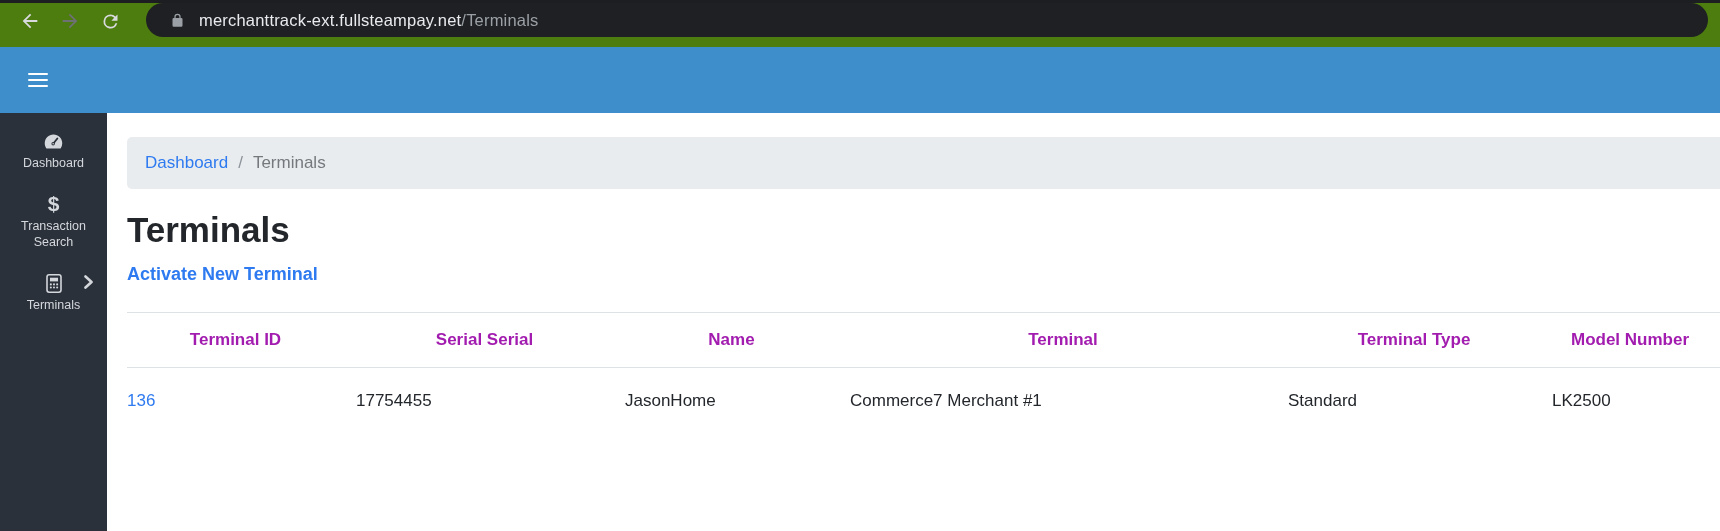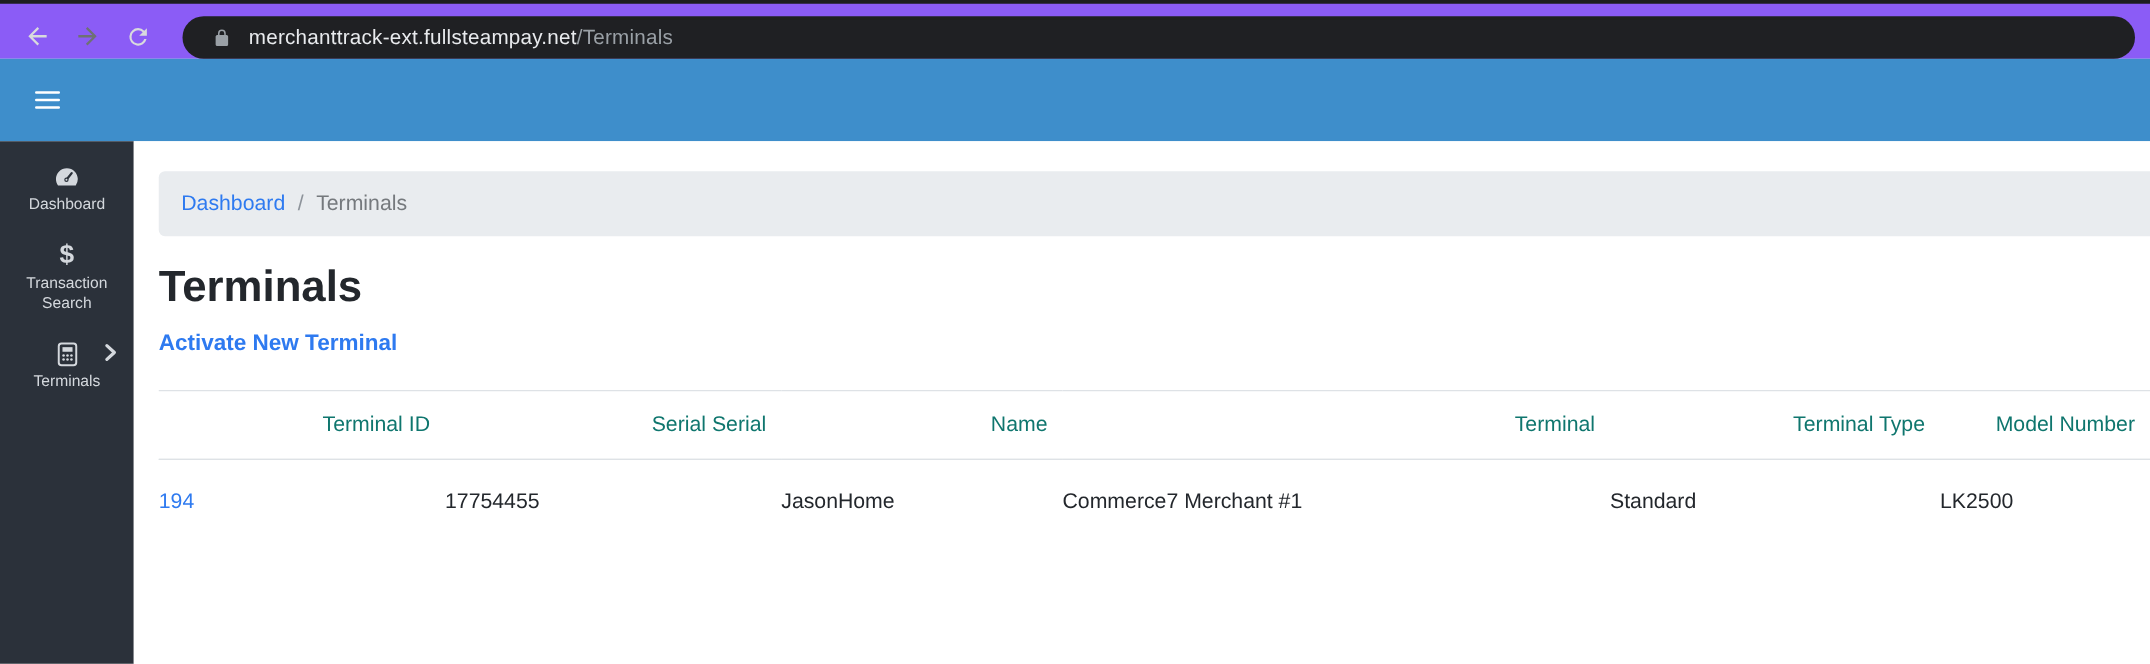--- a/index.html
+++ b/index.html
@@ -1,21 +1,21 @@
 <!DOCTYPE html>
 <html><head>
 <meta charset="utf-8">
 <style>
   * { margin:0; padding:0; box-sizing:border-box; }
   html,body { width:1720px; height:531px; overflow:hidden; }
   body { font-family:"Liberation Sans", sans-serif; background:#fff; }
 
   
-  .chrome { height:47px; background:#8b5cf6; border-top:3px solid #1d1e21;
-            display:flex; align-items:flex-end; padding:0 8px 0 12px; }
+  .chrome { height:47px; background:#4d7c0f; border-top:3px solid #1d1e21;
+            display:flex; align-items:flex-start; padding:0 8px 0 12px; }
   .nav-btn { width:36px; height:36px; border-radius:50%; display:flex;
              align-items:center; justify-content:center; flex:0 0 auto; margin-right:4px;
              background:transparent; border:none; cursor:pointer; }
   .nav-btn svg { display:block; }
   .omnibox { flex:1; height:34px; margin-left:14px; margin-right:4px;
              background:#1f2023; border-radius:17px; display:flex;
              align-items:center; padding:0 16px; min-width:0; }
   .omnibox .lock { margin:0 14px 0 8px; flex:0 0 auto; display:flex; }
   .url { font-size:16.5px; color:#e8eaed; white-space:nowrap; letter-spacing:.2px; }
   .url .path { color:#9aa0a6; }
@@ -50,21 +50,21 @@
   .breadcrumb .sep { color:#8d939a; margin:0 10px; }
   .breadcrumb .current { color:#75797d; }
 
   
   .page-title { margin:21px 0 0 20px; font-size:35px; font-weight:600; color:#23272c; }
   .action-link { display:inline-block; margin:14px 0 0 20px; font-size:18px;
                  color:#2e7af0; text-decoration:none; cursor:pointer;font-weight:bold; }
 
   
   table { border-collapse:collapse; table-layout:fixed; width:1593px; margin:27px 0 0 20px; }
-  th { text-align:right; font-size:17px; font-weight:400; color:#0f766e;
+  th { text-align:center; font-size:17px; font-weight:700; color:#a21caf;
        border-top:1px solid #dee2e6; border-bottom:1px solid #dee2e6;
        padding:17px 12px 17px 0; }
   td { text-align:left; font-size:17px; font-weight:400; color:#23272c;
        padding:23px 12px 18px 0; }
   td a { color:#2e7af0; text-decoration:none; cursor:pointer; }
   .c1{width:229px}.c2{width:269px}.c3{width:225px}.c4{width:438px}.c5{width:264px}.c6{width:auto}
 </style>
 </head>
 <body>
 
@@ -175,21 +175,21 @@
           <th>Terminal ID</th>
           <th>Serial Serial</th>
           <th>Name</th>
           <th>Terminal</th>
           <th>Terminal Type</th>
           <th>Model Number</th>
         </tr>
       </thead>
       <tbody>
         <tr>
-          <td><a>194</a></td>
+          <td><a>136</a></td>
           <td>17754455</td>
           <td>JasonHome</td>
           <td>Commerce7 Merchant #1</td>
           <td>Standard</td>
           <td>LK2500</td>
         </tr>
       </tbody>
     </table>
 
   </div>

